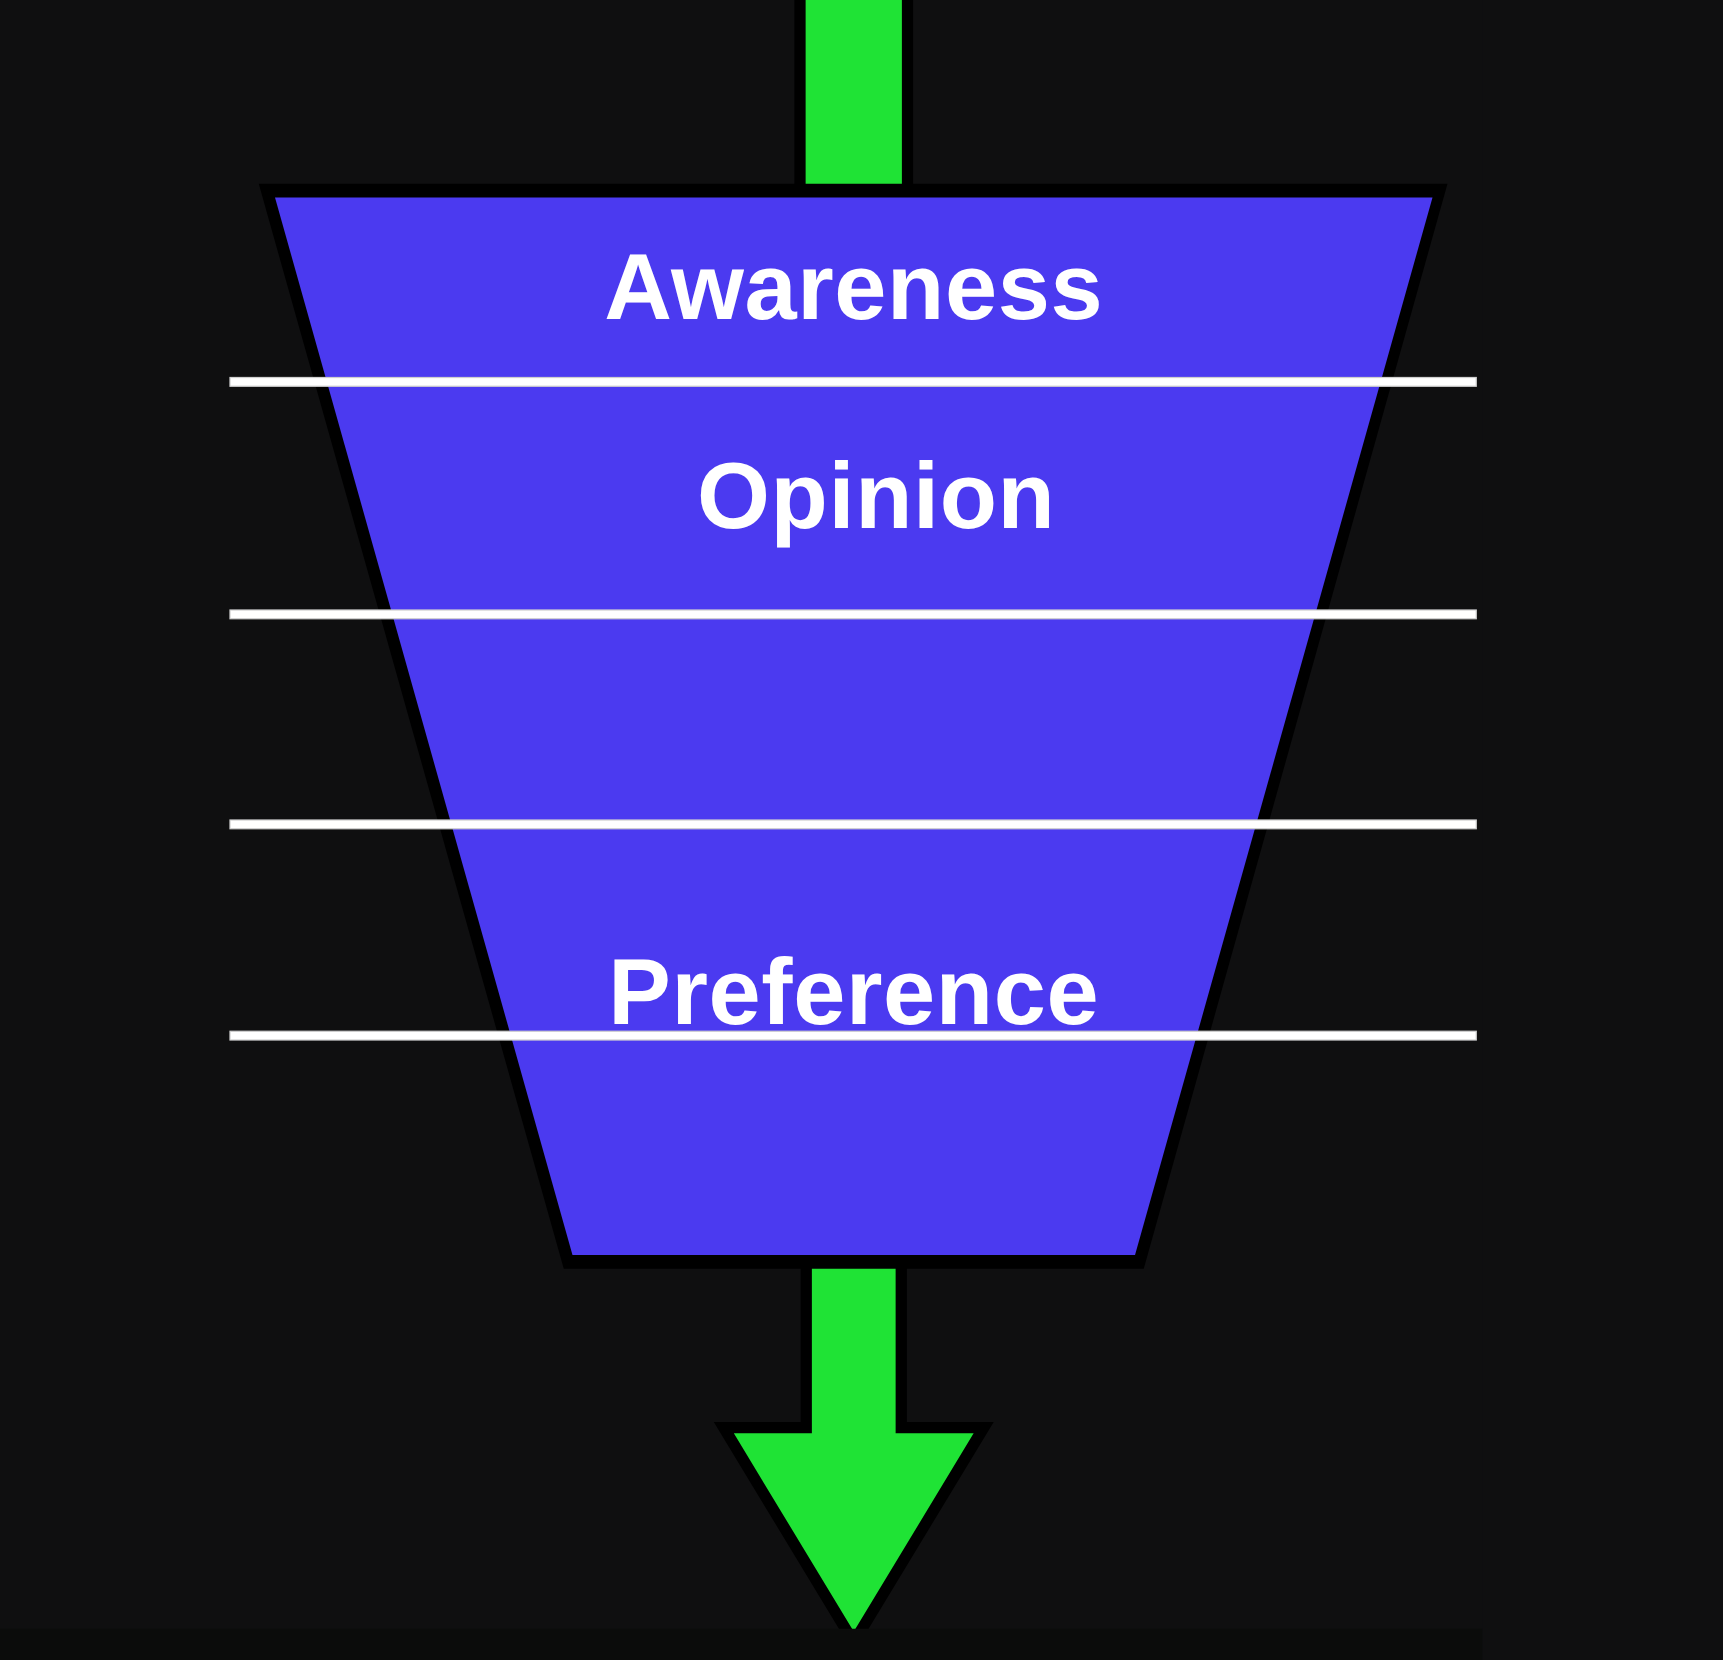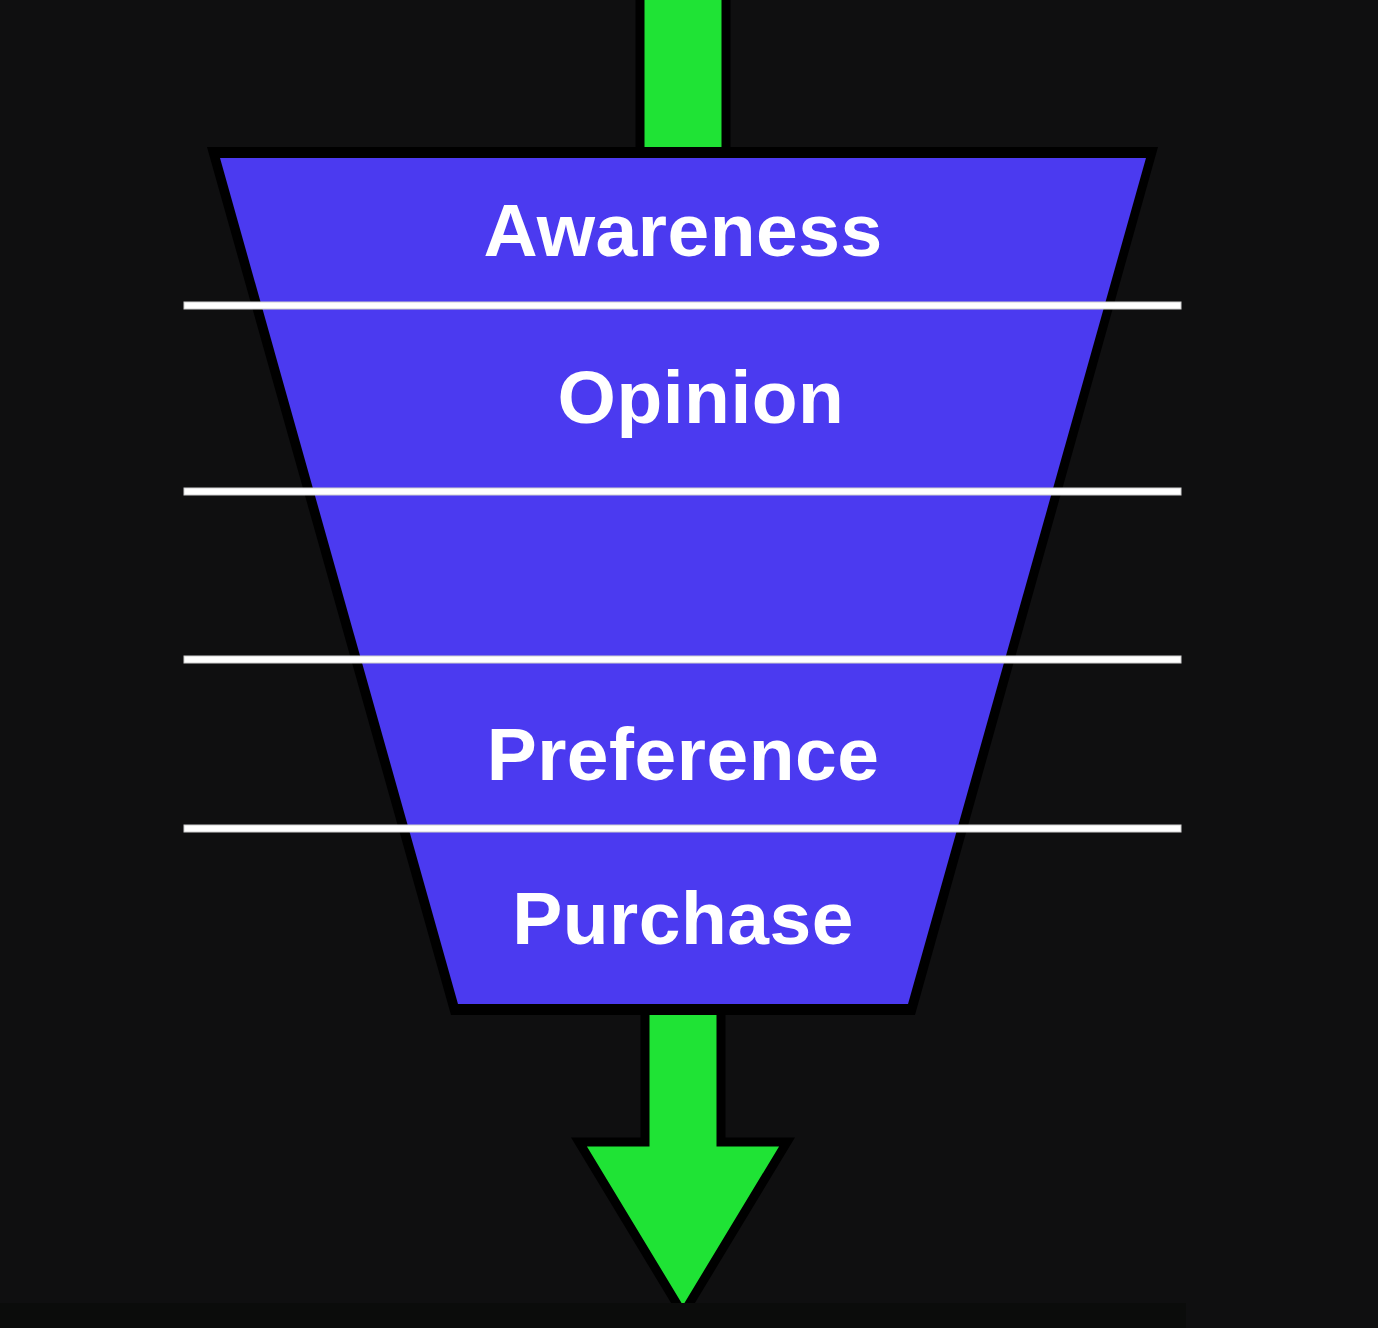--- a/index.html
+++ b/index.html
@@ -62,19 +62,18 @@
     <rect x="184" y="488" width="997" height="7" stroke="#cfcfcf" stroke-width="1" fill="#ffffff"></rect>
     <rect x="184" y="656" width="997" height="7" stroke="#cfcfcf" stroke-width="1" fill="#ffffff"></rect>
     <rect x="184" y="825" width="997" height="7" stroke="#cfcfcf" stroke-width="1" fill="#ffffff"></rect>
   </svg>
 
   <div class="stage-label" style="left:683px; top:230px;">Awareness</div>
 
   <div class="stage-label" style="left:683px; top:397px;margin-left:18px;">Opinion</div>
 
 
-  <div class="stage-label" style="left:683px; top:754px;">Preference</div>
+  <div class="stage-label" style="left:683px; top:794px;">Preference</div>
 
-  <div class="stage-label" style="left:683px; top:918px;">Purchase</div>
 
   <div class="bottom-strip"></div>
 
 </div>
 
 </body></html>

